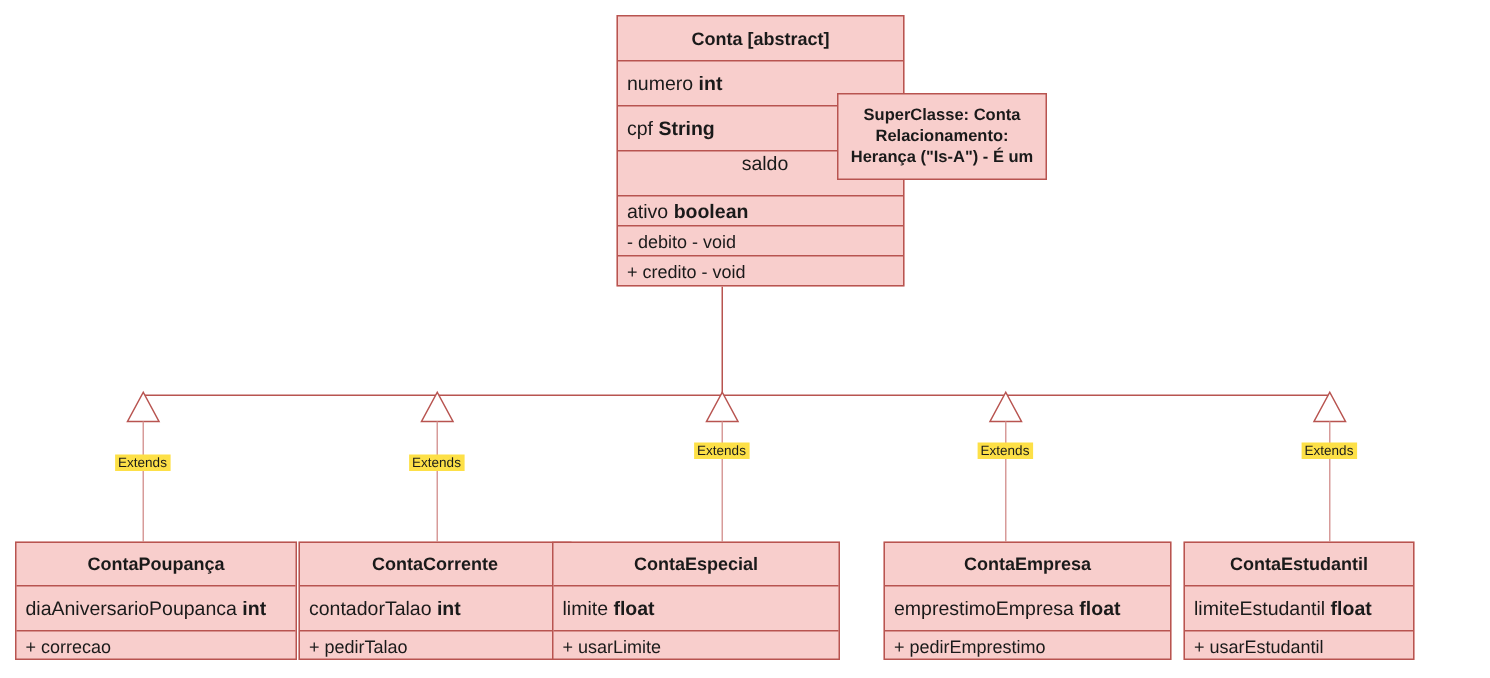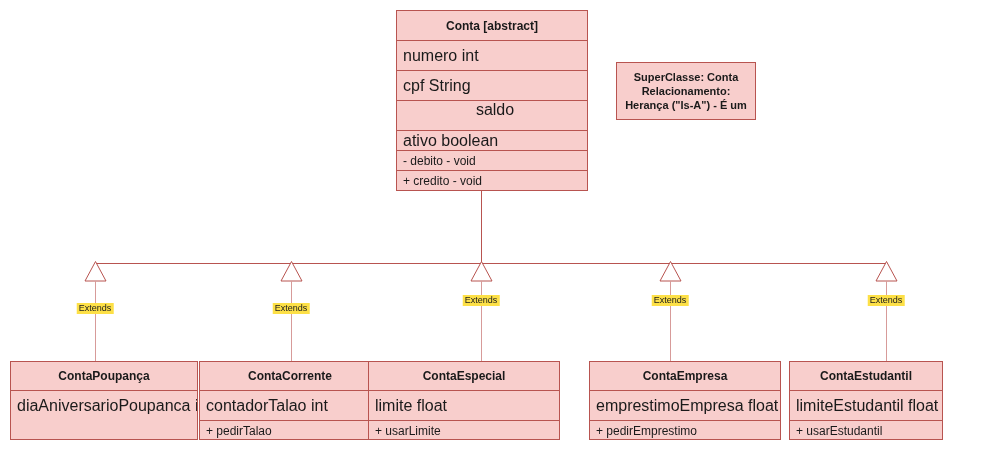--- a/index.html
+++ b/index.html
@@ -41,30 +41,30 @@
   .uml-row:last-child {
     border-bottom: none;
   }
   .uml-title {
     justify-content: center;
     font-weight: bold;
     font-size: 12px;
   }
   .uml-attr {
     padding-left: 6px;
-    font-size: 16px;
-  }
-  .uml-attr b { font-weight: normal; }
+    font-size: 13px;
+  }
+  .uml-attr b { font-weight: bold; }
   .uml-method {
     padding-left: 6px;
     font-size: 12px;
   }
 
   
-  #class-conta { left: 396px; top: 10px; width: 192px; height: 181px; }
+  #class-conta { left: 411px; top: 10px; width: 192px; height: 181px; }
   #class-conta .uml-title { height: 30px; }
   #class-conta .r-numero { height: 30px; }
   #class-conta .r-cpf    { height: 30px; }
   #class-conta .r-saldo  { height: 30px; flex-direction: column; }
   #class-conta .r-ativo  { height: 20px; }
   #class-conta .r-debito { height: 20px; }
   #class-conta .r-credito{ height: 20px; }
 
   
   .subclass { top: 361px; width: 171px; height: 79px; }
@@ -74,21 +74,21 @@
 
   #class-poupanca   { left: 10px;  width: 188px; }
   #class-corrente   { left: 199px; width: 182px; }
   #class-especial   { left: 368px; width: 192px; }
   #class-empresa    { left: 589px; width: 192px; text-align: right; }
   #class-estudantil { left: 789px; width: 154px; }
 
   
   #note-superclasse {
     position: absolute;
-    left: 616px;
+    left: 558px;
     top: 62px;
     width: 140px;
     height: 58px;
     box-sizing: border-box;
     background: #f8cecc;
     border: 1px solid #b85450;
     display: flex;
     flex-direction: column;
     align-items: center;
     justify-content: center;
@@ -207,20 +207,21 @@
     <div class="note-line">Herança ("Is-A") - É um</div>
   </div>
 
   <div class="uml-class subclass" id="class-poupanca">
     <div class="uml-row uml-title">ContaPoupança</div>
     <div class="uml-row uml-attr s-attr">
       <span>diaAniversarioPoupanca</span>
       <span>&nbsp;</span>
       <b>int</b>
     </div>
+    <div class="uml-row uml-method s-method">+ correcao</div>
   </div>
 
   <div class="uml-class subclass" id="class-corrente">
     <div class="uml-row uml-title">ContaCorrente</div>
     <div class="uml-row uml-attr s-attr">
       <span>contadorTalao</span>
       <span>&nbsp;</span>
       <b>int</b>
     </div>
     <div class="uml-row uml-method s-method">+ pedirTalao</div>

